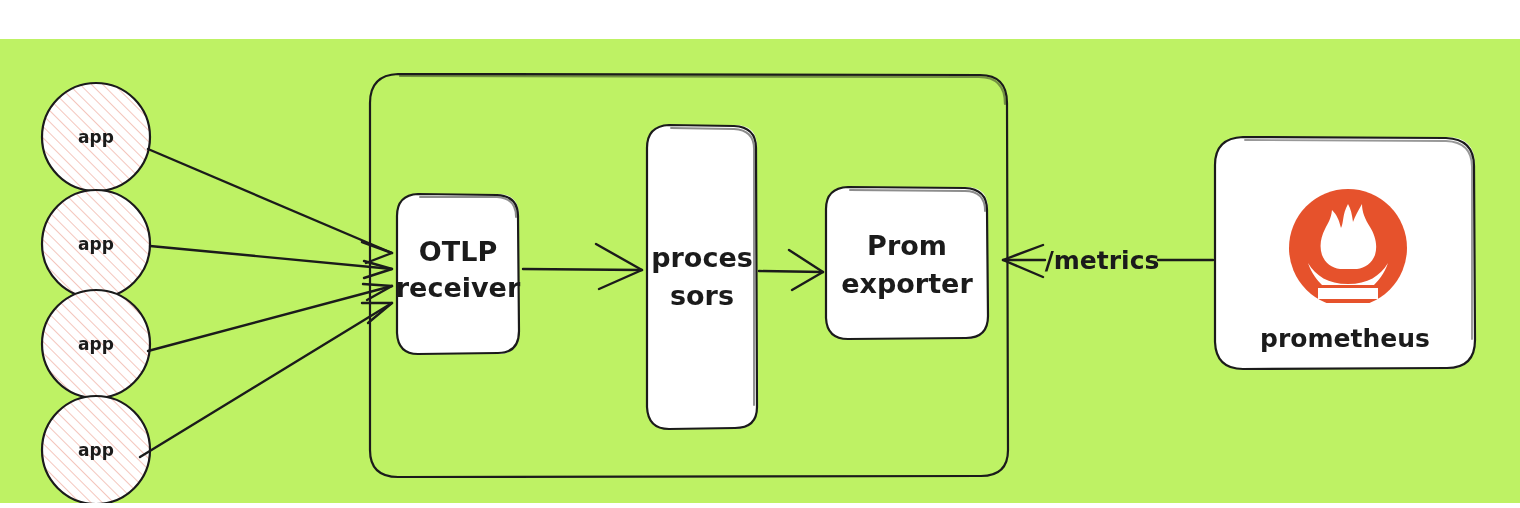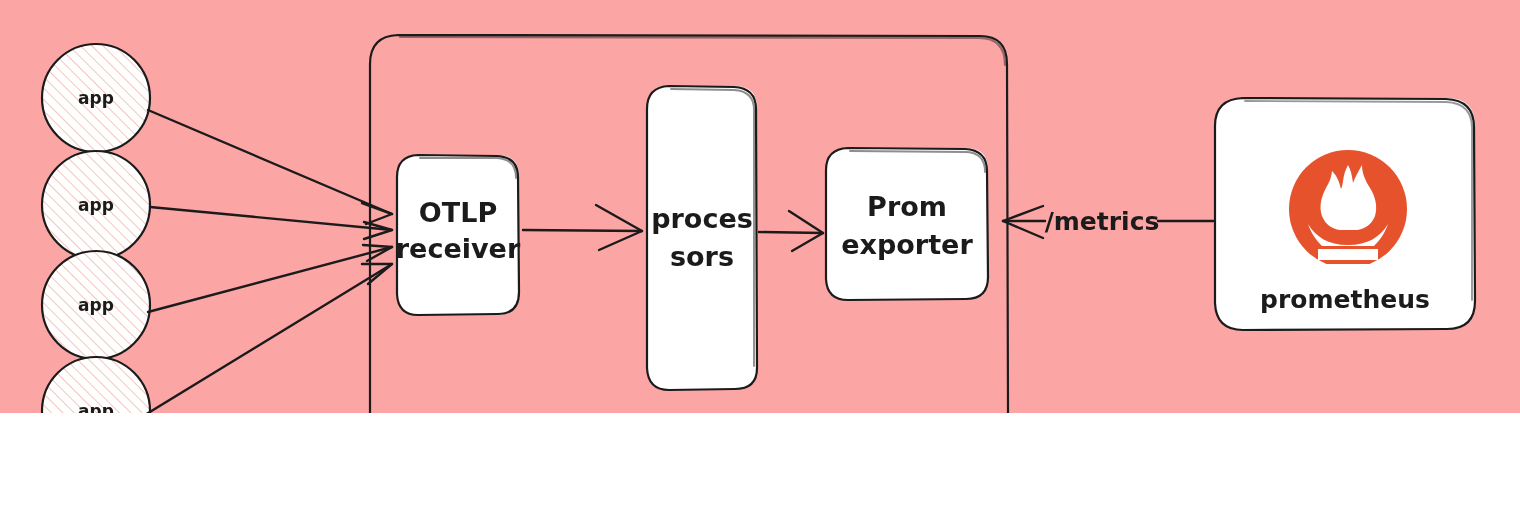--- a/index.html
+++ b/index.html
@@ -6,23 +6,24 @@
     margin: 0;
     padding: 0;
     background: #ffffff;
   }
   body {
     font-family: "DejaVu Sans", sans-serif;
   }
   #diagram-root {
     position: relative;
     width: 1520px;
-    height: 413px;
-    background: #fca5a5;
+    height: 464px;
+    background: #bef264;
     overflow: hidden;
+    margin-top: 39px;
   }
   #diagram-svg {
     position: absolute;
     left: 0;
     top: 0;
     width: 1520px;
     height: 508px;
   }
   .hand-text {
     font-family: "DejaVu Sans", sans-serif;

